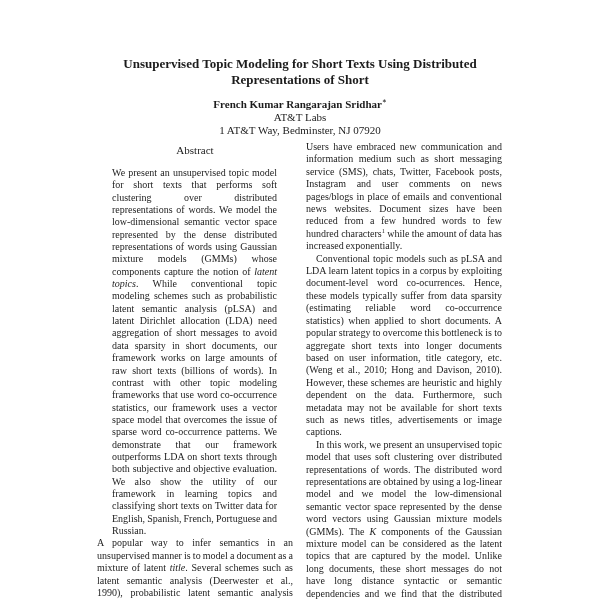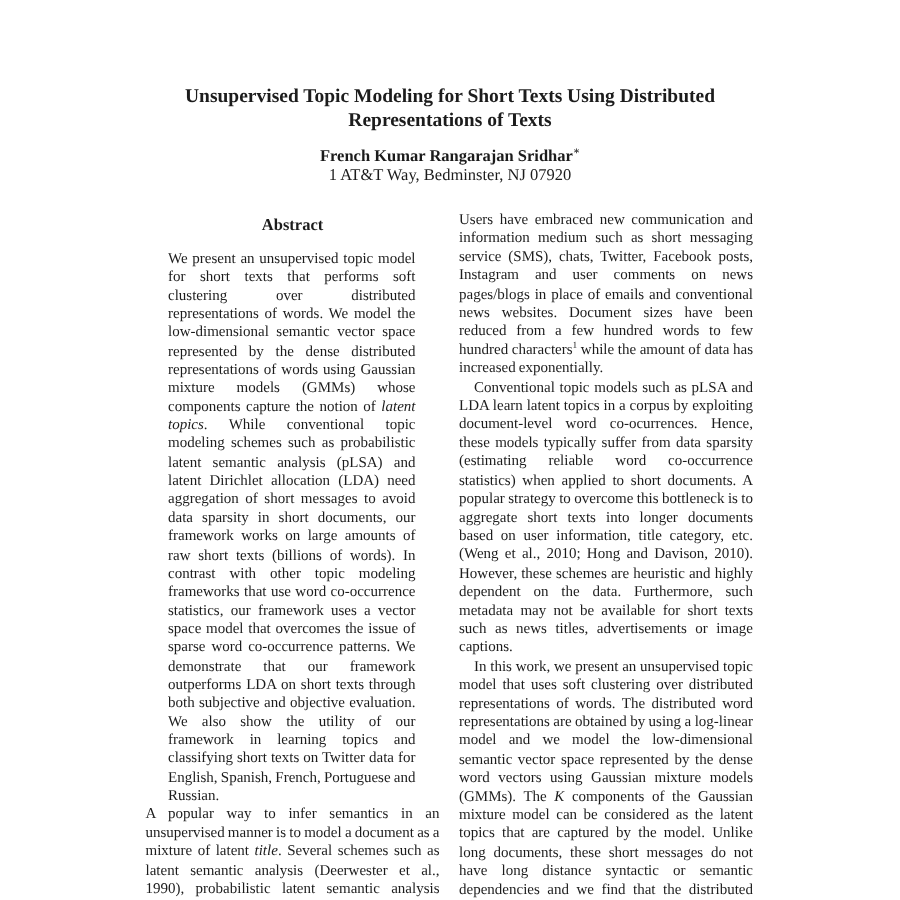--- a/index.html
+++ b/index.html
@@ -36,21 +36,21 @@
     line-height: 12.5px;
   }
   .col {
     position: absolute;
     width: 196px;
   }
   .col-left  { left: 97px;  top: 144px; }
   .col-right { left: 306px; top: 141px; }
   .abstract-heading {
     font-size: 11px;
-    font-weight: bold;
+    font-weight: normal;
     text-align: center;
     margin: 0 0 11px 0;
     line-height: 12px;
   }
   .abstract-body {
     font-size: 10px;
     line-height: 12.35px;
     text-align: justify;
     margin: 0 16px 0 15px;
     word-spacing: -0.4px;
@@ -76,22 +76,23 @@
     line-height: 0;
   }
 </style>
 </head>
 <body>
 
 <div class="page">
 
   <div class="header-block">
     <div class="title-line">Unsupervised Topic Modeling for Short Texts Using Distributed</div>
-    <div class="title-line">Representations of Texts</div>
+    <div class="title-line">Representations of Short</div>
     <div class="author-name"><span>French Kumar Rangarajan Sridhar</span><sup>∗</sup></div>
+    <div class="affiliation">AT&amp;T Labs</div>
     <div class="address">1 AT&amp;T Way, Bedminster, NJ 07920</div>
   </div>
 
   <div class="col col-left">
     <div class="abstract-heading">Abstract</div>
     <p class="abstract-body"><span>We present an unsupervised topic model for short texts that performs soft clustering over distributed representations of words. We model the low-dimensional semantic vector space represented by the dense distributed representations of words using Gaussian mixture models (GMMs) whose components capture the notion of </span><span style="font-style: italic;">latent topics</span><span>. While conventional topic modeling schemes such as probabilistic latent semantic analysis (pLSA) and latent Dirichlet allocation (LDA) need aggregation of short messages to avoid data sparsity in short documents, our framework works on large amounts of raw short texts (billions of words). In contrast with other topic modeling frameworks that use word co-occurrence statistics, our framework uses a vector space model that overcomes the issue of sparse word co-occurrence patterns. We demonstrate that our framework outperforms LDA on short texts through both subjective and objective evaluation. We also show the utility of our framework in learning topics and classifying short texts on Twitter data for English, Spanish, French, Portuguese and Russian.</span></p>
     <p class="body-par"><span>A popular way to infer semantics in an unsupervised manner is to model a document as a mixture of latent </span><span style="font-style: italic;">title</span><span>. Several schemes such as latent semantic analysis (Deerwester et al., 1990), probabilistic latent semantic analysis (pLSA) (Hofmann, 1999) and latent Dirichlet al-</span></p>
   </div>
 
   <div class="col col-right">

